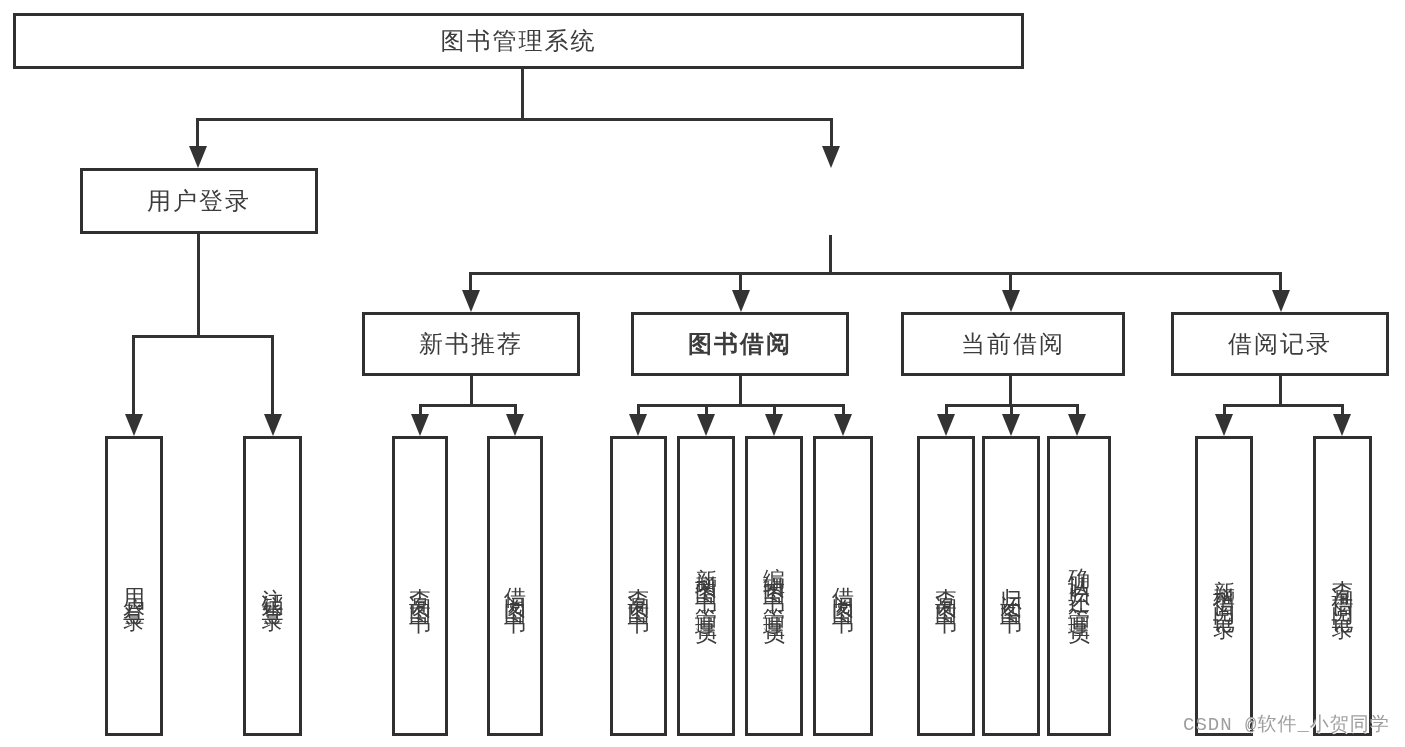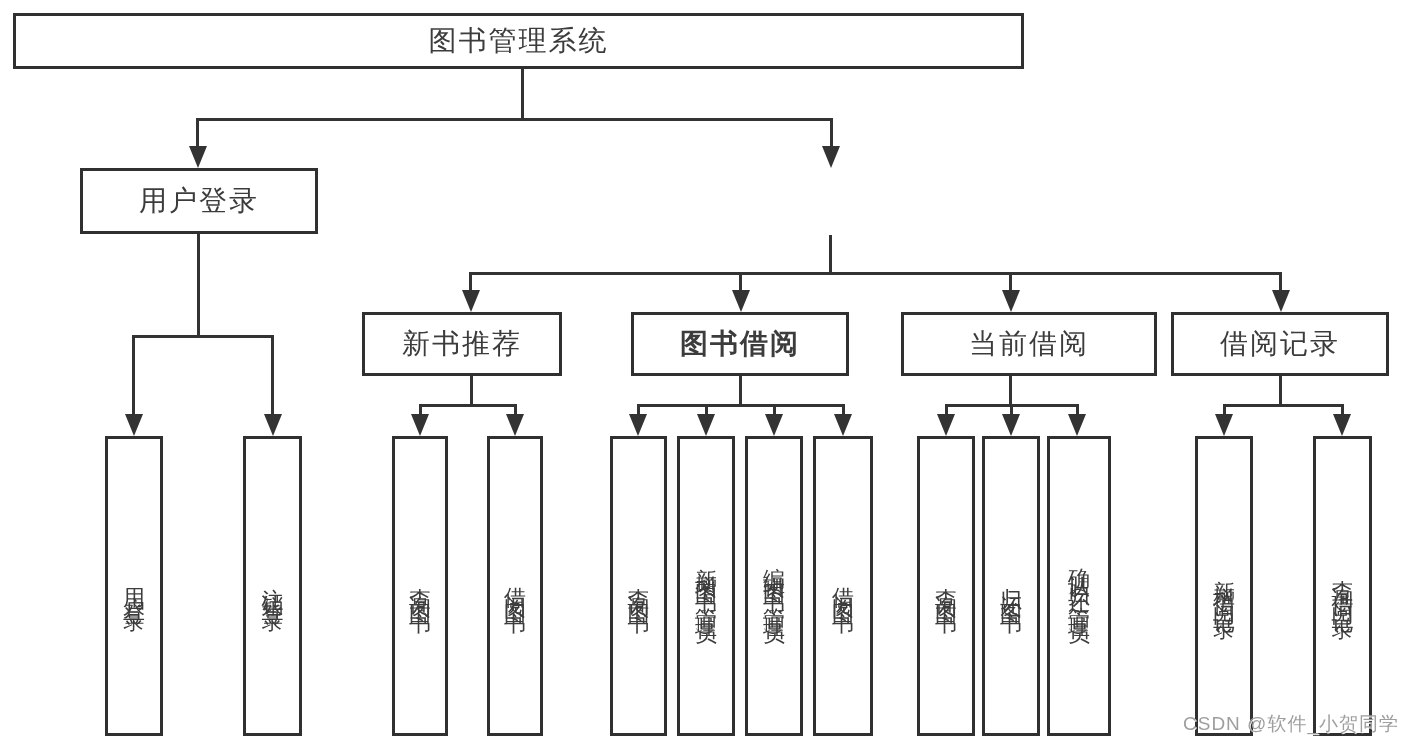--- a/index.html
+++ b/index.html
@@ -4,35 +4,35 @@
 <style>
   html,body{margin:0;padding:0;background:#ffffff;}
   #canvas{
     position:relative;width:1405px;height:747px;background:#ffffff;overflow:hidden;
     font-family:"Liberation Sans",sans-serif;color:#3a3a3a;
   }
   .box{
     position:absolute;box-sizing:border-box;background:#ffffff;
     border:3px solid #303030;display:flex;align-items:center;justify-content:center;
   }
-  .hlabel{font-size:28px;letter-spacing:2px;color:#3c3c3c;white-space:nowrap;}
+  .hlabel{font-size:24px;letter-spacing:2px;color:#3c3c3c;white-space:nowrap;}
   .vbox{top:436px;height:300px;}
   .vtext{
     writing-mode:vertical-rl;text-orientation:mixed;
     font-size:22px;letter-spacing:8px;line-height:1.1;color:#3c3c3c;
   }
   .ln{position:absolute;background:#333333;}
   .arrow{
     position:absolute;width:0;height:0;
     border-left:9px solid transparent;border-right:9px solid transparent;
     border-top:22px solid #333333;
   }
   .watermark{
     position:absolute;left:1183px;top:711px;font-size:19px;letter-spacing:1px;
-    color:#9e9e9e;text-shadow:1px 1px 0 rgba(255,255,255,0.9);white-space:nowrap;
+    color:#9e9e9e;text-shadow:1px 1px 0 rgba(255,255,255,0.9);white-space:nowrap;font-family:Liberation Mono, monospace;
   }
 </style>
 </head>
 <body>
 
 <div id="canvas">
 
   <div class="box" style="left:13px;top:13px;width:1011px;height:56px;">
     <span class="hlabel">图书管理系统</span>
   </div>
@@ -59,27 +59,27 @@
   <div class="ln" style="left:469px;top:272px;width:813px;height:3px;"></div>
   <div class="ln" style="left:469px;top:272px;width:3px;height:20px;"></div>
   <div class="arrow" style="left:462px;top:290px;"></div>
   <div class="ln" style="left:739px;top:272px;width:3px;height:20px;"></div>
   <div class="arrow" style="left:732px;top:290px;"></div>
   <div class="ln" style="left:1009px;top:272px;width:3px;height:20px;"></div>
   <div class="arrow" style="left:1002px;top:290px;"></div>
   <div class="ln" style="left:1279px;top:272px;width:3px;height:20px;"></div>
   <div class="arrow" style="left:1272px;top:290px;"></div>
 
-  <div class="box" style="left:362px;top:312px;width:200px;height:64px;">
+  <div class="box" style="left:362px;top:312px;width:218px;height:64px;">
     <span class="hlabel">新书推荐</span>
   </div>
   <div class="box" style="left:631px;top:312px;width:218px;height:64px;font-weight:bold;">
     <span class="hlabel">图书借阅</span>
   </div>
-  <div class="box" style="left:901px;top:312px;width:256px;height:64px;">
+  <div class="box" style="left:901px;top:312px;width:224px;height:64px;">
     <span class="hlabel">当前借阅</span>
   </div>
   <div class="box" style="left:1171px;top:312px;width:218px;height:64px;">
     <span class="hlabel">借阅记录</span>
   </div>
 
   <div class="ln" style="left:470px;top:376px;width:3px;height:30px;"></div>
   <div class="ln" style="left:739px;top:376px;width:3px;height:30px;"></div>
   <div class="ln" style="left:1009px;top:376px;width:3px;height:30px;"></div>
   <div class="ln" style="left:1279px;top:376px;width:3px;height:30px;"></div>

